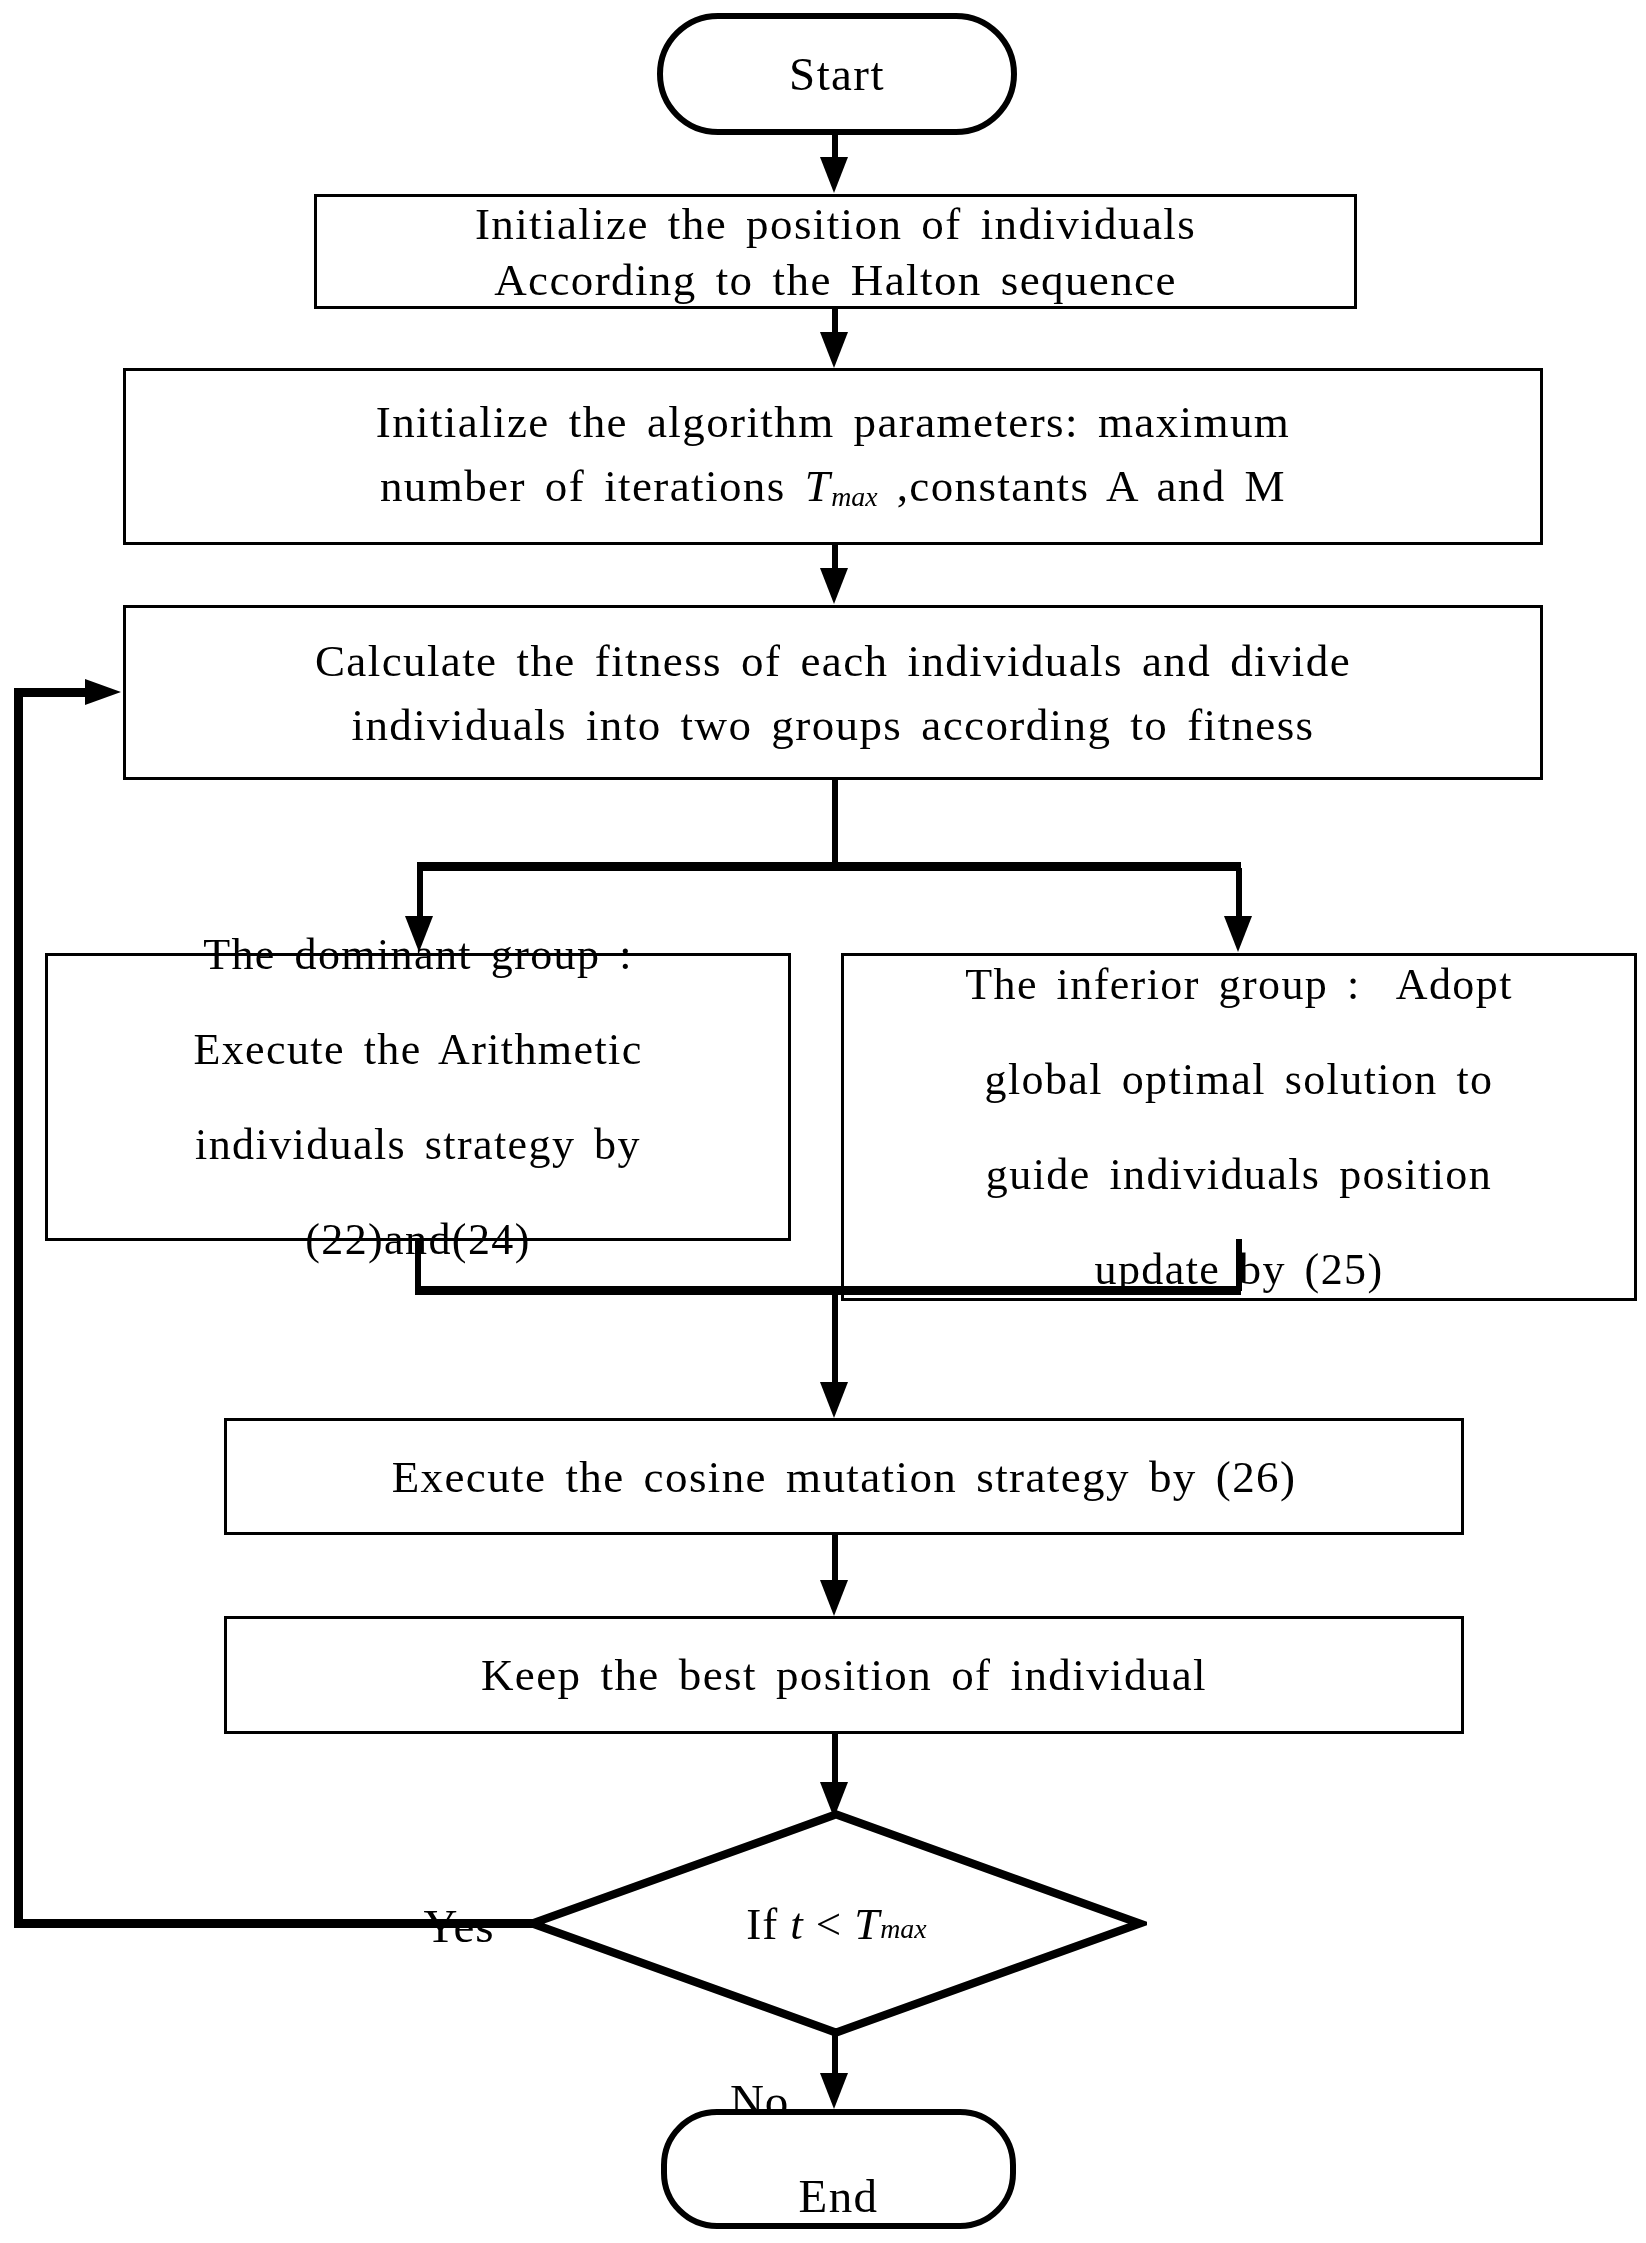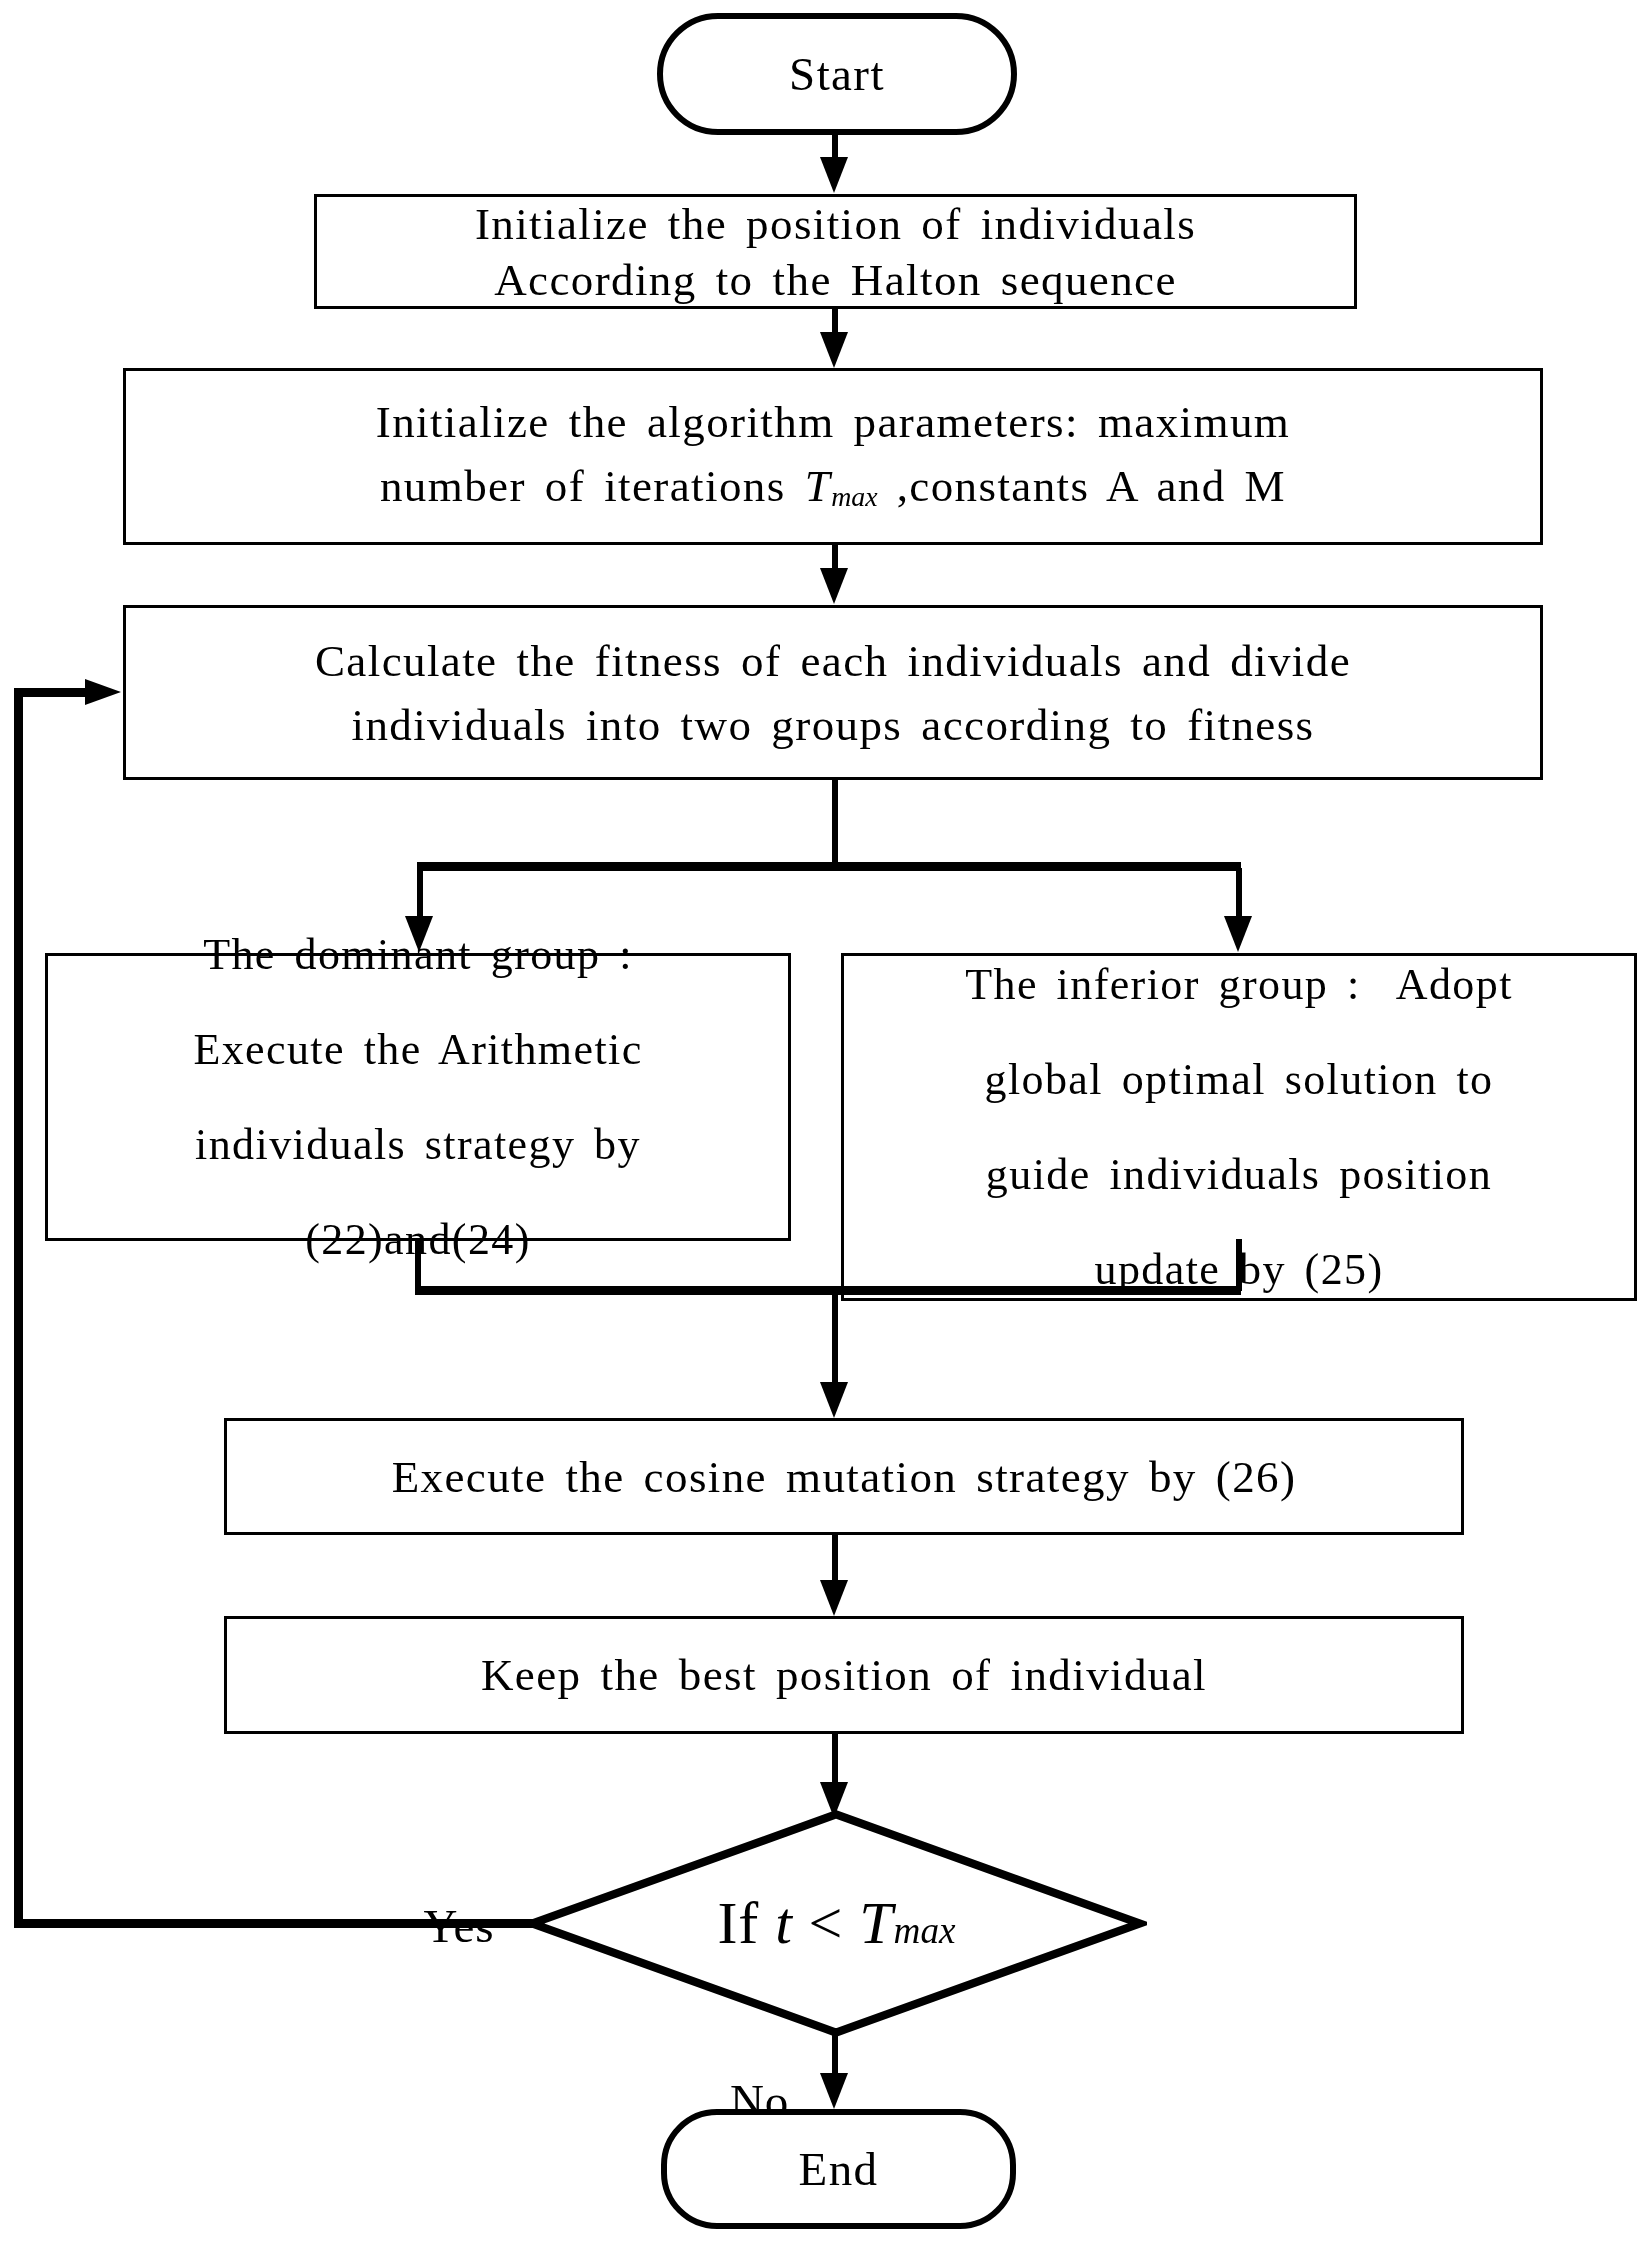--- a/index.html
+++ b/index.html
@@ -37,21 +37,21 @@
     border-left:36px solid #000;
   }
   .edge-label{
     position:absolute;font-size:47px;letter-spacing:0.9px;
     display:flex;align-items:center;justify-content:center;margin-top:36px;
   }
   .diamond-svg{position:absolute;left:525px;top:1809px;}
   .diamond-text{
     position:absolute;left:564px;top:1880px;width:545px;height:87px;
     display:flex;align-items:center;justify-content:center;
-    font-size:60px;white-space:pre;letter-spacing:0.9px;
+    font-size:45px;white-space:pre;letter-spacing:0.9px;
   }
 </style>
 </head>
 <body>
 
 <div id="canvas">
 
   <div class="node stadium" style="left:657px;top:12.7px;width:360px;height:122px;">
     <div class="line">Start</div>
   </div>
@@ -147,18 +147,18 @@
     <div class="tri-right" style="left:85px;top:679px;"></div>
   </div>
   <div class="edge-label" style="left:391px;top:1862px;width:136px;height:56px;">Yes</div>
 
   <div>
     <div class="vline" style="left:832px;top:2033px;width:5.5px;height:44px;"></div>
     <div class="tri-down" style="left:820px;top:2073px;"></div>
   </div>
   <div class="edge-label" style="left:705px;top:2037px;width:109px;height:56px;">No</div>
 
-  <div class="node stadium" style="left:661px;top:2109px;width:355px;height:120px;border-radius:56px;">
+  <div class="node stadium" style="left:661px;top:2109px;width:355px;height:120px;border-radius:56px;justify-content:flex-end;">
     <div class="line">End</div>
   </div>
 
 </div>
 
 
 </body></html>

